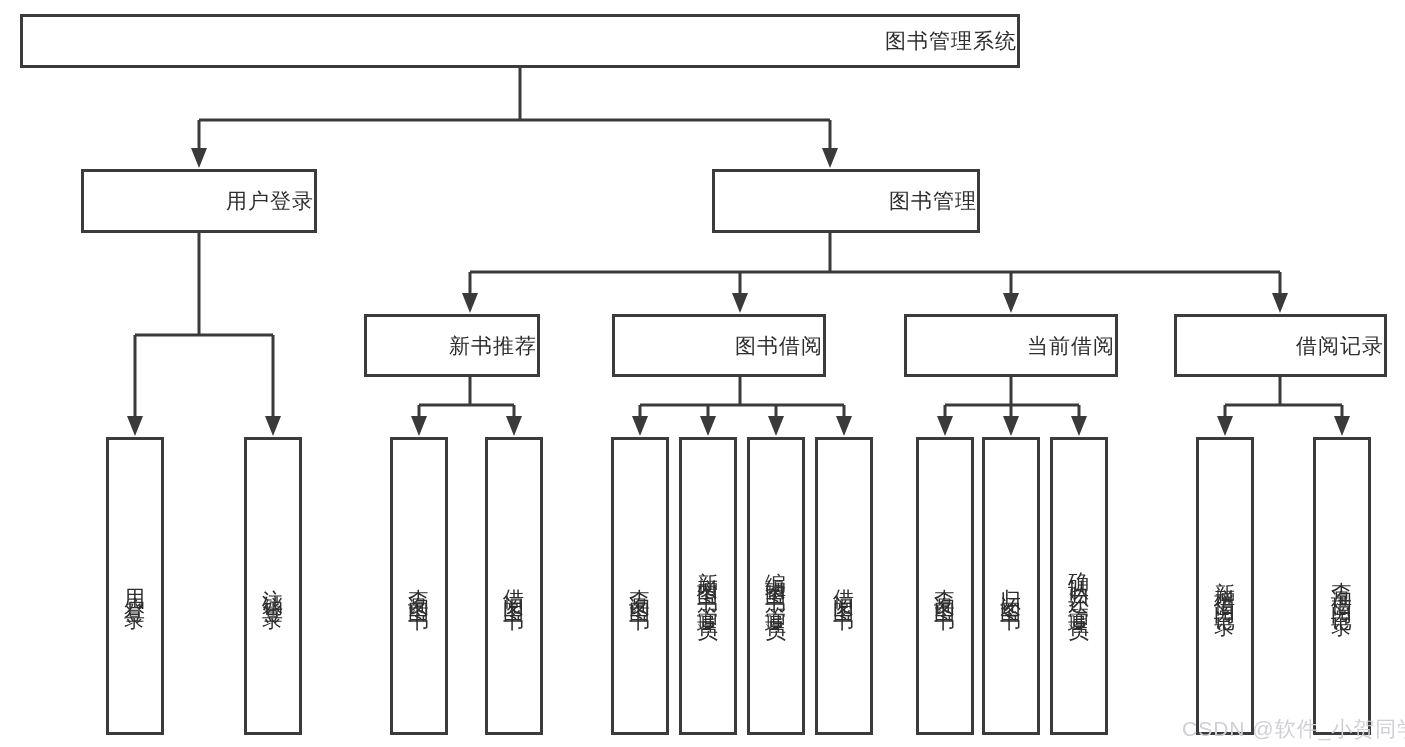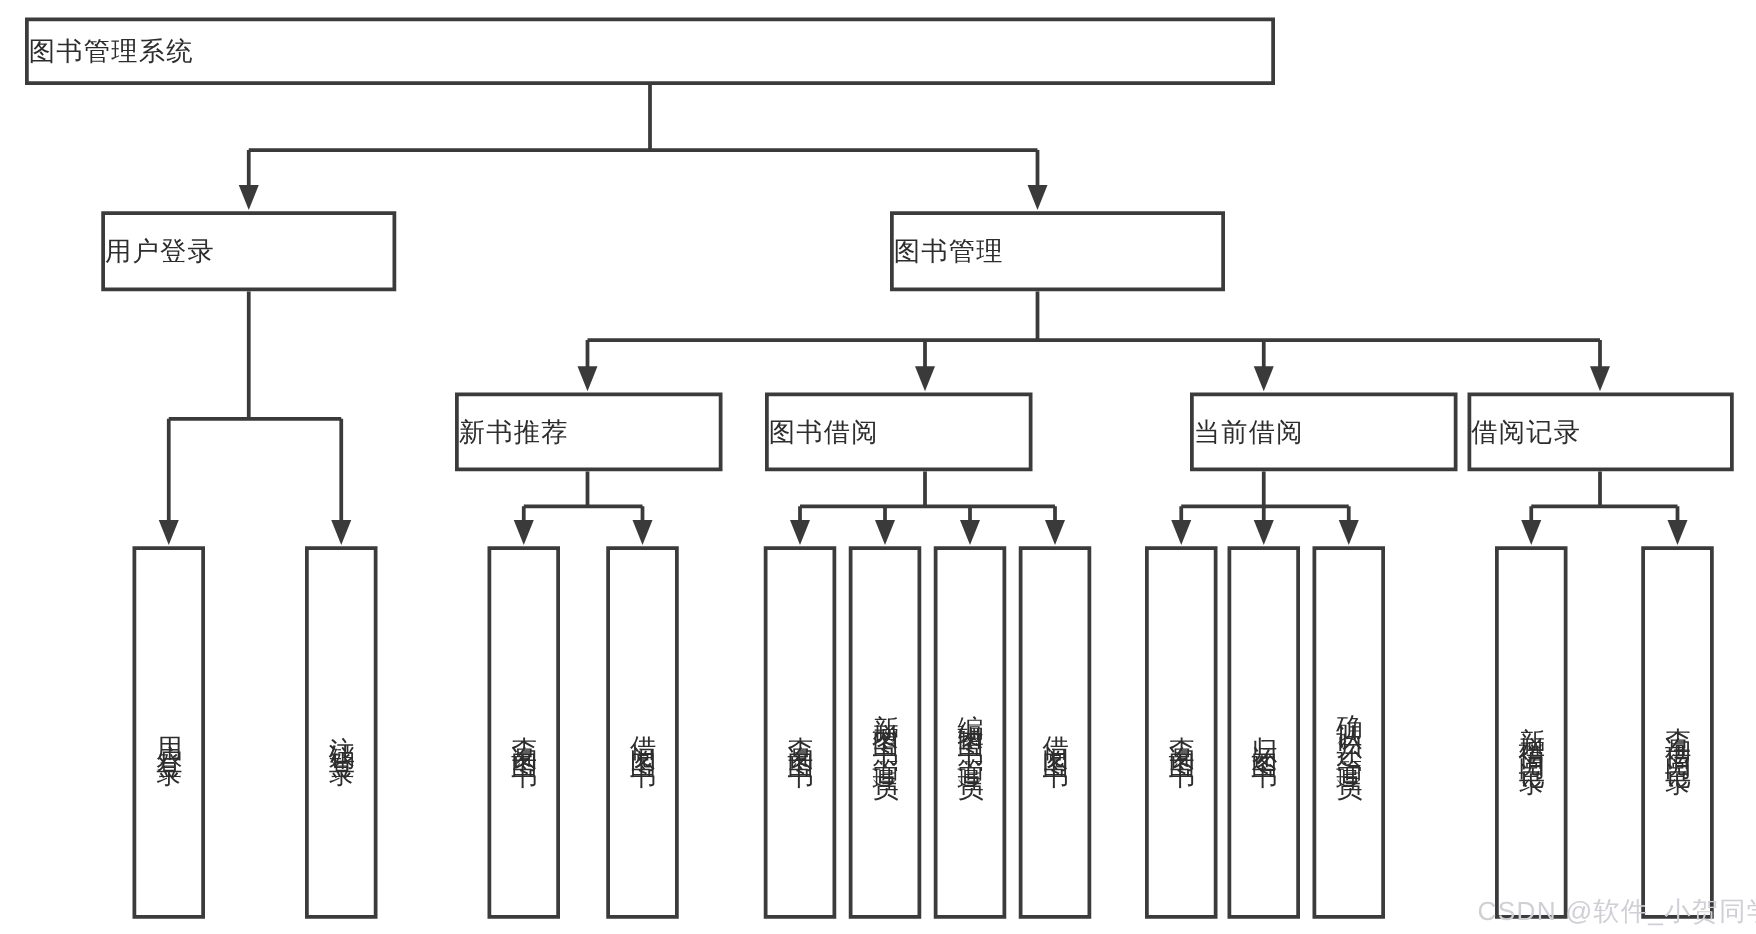--- a/index.html
+++ b/index.html
@@ -22,21 +22,21 @@
     height: 747px;
     z-index: 1;
   }
   .hbox {
     position: absolute;
     box-sizing: border-box;
     border: 3px solid #3b3b3b;
     background: #ffffff;
     display: flex;
     align-items: center;
-    justify-content: flex-start;
+    justify-content: flex-end;
     font-size: 21px;
     letter-spacing: 1px;
     color: #2d2d2d;
     z-index: 2;
   }
   .leaf {
     position: absolute;
     top: 437px;
     width: 58px;
     height: 298px;
@@ -54,23 +54,23 @@
     font-size: 21px;
     letter-spacing: 7px;
     line-height: 1;
     color: #2d2d2d;
     white-space: nowrap;
   }
   
   #node-root        { left: 20px;   top: 14px;  width: 1000px; height: 54px; }
   #node-user        { left: 81px;   top: 169px; width: 236px;  height: 64px; }
   #node-mgmt        { left: 712px;  top: 169px; width: 268px;  height: 64px; }
-  #node-sec0        { left: 364px;  top: 314px; width: 214px;  height: 63px; }
+  #node-sec0        { left: 364px;  top: 314px; width: 176px;  height: 63px; }
   #node-sec1        { left: 612px;  top: 314px; width: 214px;  height: 63px; }
-  #node-sec2        { left: 952px;  top: 314px; width: 214px;  height: 63px; }
+  #node-sec2        { left: 904px;  top: 314px; width: 214px;  height: 63px; }
   #node-sec3        { left: 1174px; top: 314px; width: 213px;  height: 63px; font-family: Liberation Mono, monospace; }
   #leaf-u0 { left: 106px; }
   #leaf-u1 { left: 244px; }
   #leaf-a0 { left: 390px; }
   #leaf-a1 { left: 485px; }
   #leaf-b0 { left: 611px; }
   #leaf-b1 { left: 679px; }
   #leaf-b2 { left: 747px; }
   #leaf-b3 { left: 815px; }
   #leaf-c0 { left: 916px; }

